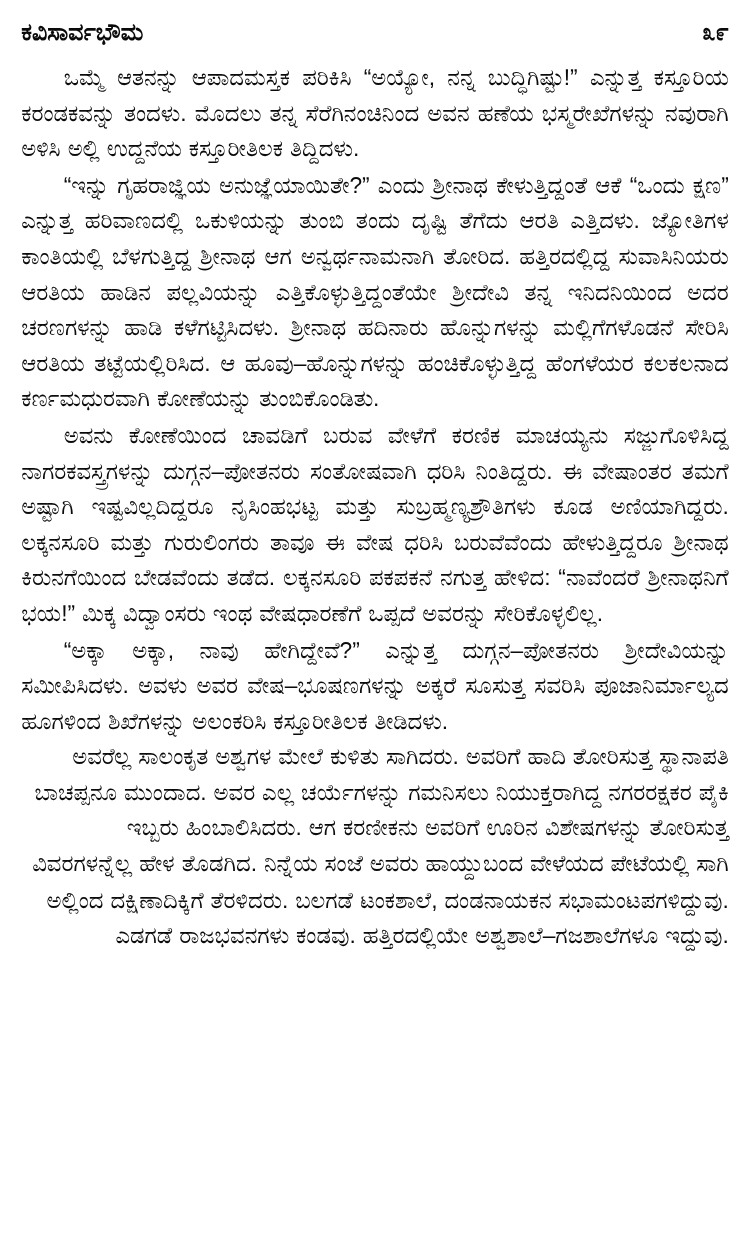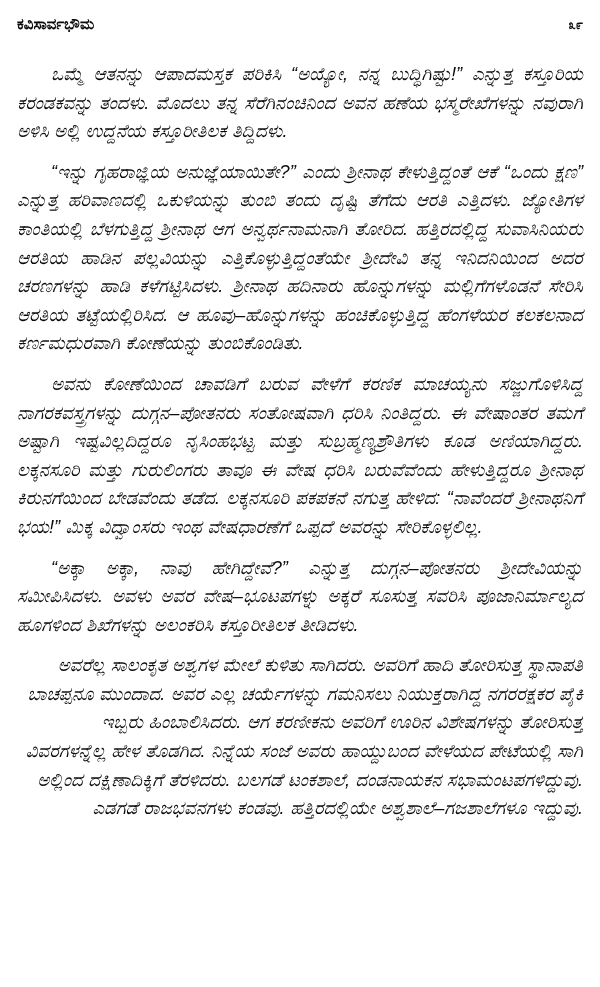--- a/index.html
+++ b/index.html
@@ -19,50 +19,49 @@
     position: absolute;
     top: 16px;
     left: 17px;
     right: 17px;
     display: flex;
     justify-content: space-between;
     align-items: baseline;
     font-family: "Liberation Serif", "DejaVu Serif", serif;
   }
   .head-title {
-    font-size: 15px;
+    font-size: 19px;
     font-weight: bold;
     letter-spacing: 0px;
     color: #0a0a0a;
     white-space: nowrap;
   }
   .head-folio {
-    font-size: 13px;
+    font-size: 19px;
     font-weight: bold;
     color: #0a0a0a;
   }
   .body-text {
     position: absolute;
     top: 48px;
     left: 17px;
     width: 566px;
     font-family: "Liberation Sans", "DejaVu Sans", sans-serif;
     font-size: 18.2px;
     line-height: 28.6px;
     color: #0b0b0b;
     text-align: justify;
     text-justify: inter-word;
     -webkit-hyphens: none;
     hyphens: none;
   }
   .body-text p {
-    margin: 12px 0 0 0;
+    margin: 0 0 0 0;
     text-indent: 34px;
     word-spacing: 0.5px;
-    font-style: italic;
   }
   .body-text p.first {
     text-indent: 34px;
   }
   .body-text p:last-child {
     text-align: right;
   }
   
   .body-text, .head-title, .head-folio {
     text-rendering: optimizeLegibility;
@@ -75,17 +74,17 @@
 
   <div class="running-head">
     <span class="head-title">ಕವಿಸಾರ್ವಭೌಮ</span>
     <span class="head-folio">೩೯</span>
   </div>
 
   <div class="body-text">
     <p class="first">ಒಮ್ಮೆ ಆತನನ್ನು ಆಪಾದಮಸ್ತಕ ಪರಿಕಿಸಿ “ಅಯ್ಯೋ, ನನ್ನ ಬುದ್ಧಿಗಿಷ್ಟು!” ಎನ್ನುತ್ತ ಕಸ್ತೂರಿಯ ಕರಂಡಕವನ್ನು ತಂದಳು. ಮೊದಲು ತನ್ನ ಸೆರೆಗಿನಂಚಿನಿಂದ ಅವನ ಹಣೆಯ ಭಸ್ಮರೇಖೆಗಳನ್ನು ನವುರಾಗಿ ಅಳಿಸಿ ಅಲ್ಲಿ ಉದ್ದನೆಯ ಕಸ್ತೂರೀತಿಲಕ ತಿದ್ದಿದಳು.</p>
     <p>“ಇನ್ನು ಗೃಹರಾಜ್ಞಿಯ ಅನುಜ್ಞೆಯಾಯಿತೇ?” ಎಂದು ಶ್ರೀನಾಥ ಕೇಳುತ್ತಿದ್ದಂತೆ ಆಕೆ “ಒಂದು ಕ್ಷಣ” ಎನ್ನುತ್ತ ಹರಿವಾಣದಲ್ಲಿ ಒಕುಳಿಯನ್ನು ತುಂಬಿ ತಂದು ದೃಷ್ಟಿ ತೆಗೆದು ಆರತಿ ಎತ್ತಿದಳು. ಜ್ಯೋತಿಗಳ ಕಾಂತಿಯಲ್ಲಿ ಬೆಳಗುತ್ತಿದ್ದ ಶ್ರೀನಾಥ ಆಗ ಅನ್ವರ್ಥನಾಮನಾಗಿ ತೋರಿದ. ಹತ್ತಿರದಲ್ಲಿದ್ದ ಸುವಾಸಿನಿಯರು ಆರತಿಯ ಹಾಡಿನ ಪಲ್ಲವಿಯನ್ನು ಎತ್ತಿಕೊಳ್ಳುತ್ತಿದ್ದಂತೆಯೇ ಶ್ರೀದೇವಿ ತನ್ನ ಇನಿದನಿಯಿಂದ ಅದರ ಚರಣಗಳನ್ನು ಹಾಡಿ ಕಳೆಗಟ್ಟಿಸಿದಳು. ಶ್ರೀನಾಥ ಹದಿನಾರು ಹೊನ್ನುಗಳನ್ನು ಮಲ್ಲಿಗೆಗಳೊಡನೆ ಸೇರಿಸಿ ಆರತಿಯ ತಟ್ಟೆಯಲ್ಲಿರಿಸಿದ. ಆ ಹೂವು–ಹೊನ್ನುಗಳನ್ನು ಹಂಚಿಕೊಳ್ಳುತ್ತಿದ್ದ ಹೆಂಗಳೆಯರ ಕಲಕಲನಾದ ಕರ್ಣಮಧುರವಾಗಿ ಕೋಣೆಯನ್ನು ತುಂಬಿಕೊಂಡಿತು.</p>
     <p>ಅವನು ಕೋಣೆಯಿಂದ ಚಾವಡಿಗೆ ಬರುವ ವೇಳೆಗೆ ಕರಣಿಕ ಮಾಚಯ್ಯನು ಸಜ್ಜುಗೊಳಿಸಿದ್ದ ನಾಗರಕವಸ್ತ್ರಗಳನ್ನು ದುಗ್ಗನ–ಪೋತನರು ಸಂತೋಷವಾಗಿ ಧರಿಸಿ ನಿಂತಿದ್ದರು. ಈ ವೇಷಾಂತರ ತಮಗೆ ಅಷ್ಟಾಗಿ ಇಷ್ಟವಿಲ್ಲದಿದ್ದರೂ ನೃಸಿಂಹಭಟ್ಟ ಮತ್ತು ಸುಬ್ರಹ್ಮಣ್ಯಶ್ರೌತಿಗಳು ಕೂಡ ಅಣಿಯಾಗಿದ್ದರು. ಲಕ್ಕನಸೂರಿ ಮತ್ತು ಗುರುಲಿಂಗರು ತಾವೂ ಈ ವೇಷ ಧರಿಸಿ ಬರುವೆವೆಂದು ಹೇಳುತ್ತಿದ್ದರೂ ಶ್ರೀನಾಥ ಕಿರುನಗೆಯಿಂದ ಬೇಡವೆಂದು ತಡೆದ. ಲಕ್ಕನಸೂರಿ ಪಕಪಕನೆ ನಗುತ್ತ ಹೇಳಿದ: “ನಾವೆಂದರೆ ಶ್ರೀನಾಥನಿಗೆ ಭಯ!” ಮಿಕ್ಕ ವಿದ್ವಾಂಸರು ಇಂಥ ವೇಷಧಾರಣೆಗೆ ಒಪ್ಪದೆ ಅವರನ್ನು ಸೇರಿಕೊಳ್ಳಲಿಲ್ಲ.</p>
-    <p>“ಅಕ್ಕಾ ಅಕ್ಕಾ, ನಾವು ಹೇಗಿದ್ದೇವೆ?” ಎನ್ನುತ್ತ ದುಗ್ಗನ–ಪೋತನರು ಶ್ರೀದೇವಿಯನ್ನು ಸಮೀಪಿಸಿದಳು. ಅವಳು ಅವರ ವೇಷ–ಭೂಟಪಗಳ್ನು ಅಕ್ಕರೆ ಸೂಸುತ್ತ ಸವರಿಸಿ ಪೂಜಾನಿರ್ಮಾಲ್ಯದ ಹೂಗಳಿಂದ ಶಿಖೆಗಳನ್ನು ಅಲಂಕರಿಸಿ ಕಸ್ತೂರೀತಿಲಕ ತೀಡಿದಳು.</p>
+    <p>“ಅಕ್ಕಾ ಅಕ್ಕಾ, ನಾವು ಹೇಗಿದ್ದೇವೆ?” ಎನ್ನುತ್ತ ದುಗ್ಗನ–ಪೋತನರು ಶ್ರೀದೇವಿಯನ್ನು ಸಮೀಪಿಸಿದಳು. ಅವಳು ಅವರ ವೇಷ–ಭೂಷಣಗಳನ್ನು ಅಕ್ಕರೆ ಸೂಸುತ್ತ ಸವರಿಸಿ ಪೂಜಾನಿರ್ಮಾಲ್ಯದ ಹೂಗಳಿಂದ ಶಿಖೆಗಳನ್ನು ಅಲಂಕರಿಸಿ ಕಸ್ತೂರೀತಿಲಕ ತೀಡಿದಳು.</p>
     <p>ಅವರೆಲ್ಲ ಸಾಲಂಕೃತ ಅಶ್ವಗಳ ಮೇಲೆ ಕುಳಿತು ಸಾಗಿದರು. ಅವರಿಗೆ ಹಾದಿ ತೋರಿಸುತ್ತ ಸ್ಥಾನಾಪತಿ ಬಾಚಪ್ಪನೂ ಮುಂದಾದ. ಅವರ ಎಲ್ಲ ಚರ್ಯೆಗಳನ್ನು ಗಮನಿಸಲು ನಿಯುಕ್ತರಾಗಿದ್ದ ನಗರರಕ್ಷಕರ ಪೈಕಿ ಇಬ್ಬರು ಹಿಂಬಾಲಿಸಿದರು. ಆಗ ಕರಣೀಕನು ಅವರಿಗೆ ಊರಿನ ವಿಶೇಷಗಳನ್ನು ತೋರಿಸುತ್ತ ವಿವರಗಳನ್ನೆಲ್ಲ ಹೇಳ ತೊಡಗಿದ. ನಿನ್ನೆಯ ಸಂಜೆ ಅವರು ಹಾಯ್ದುಬಂದ ವೇಳೆಯದ ಪೇಟೆಯಲ್ಲಿ ಸಾಗಿ ಅಲ್ಲಿಂದ ದಕ್ಷಿಣಾದಿಕ್ಕಿಗೆ ತೆರಳಿದರು. ಬಲಗಡೆ ಟಂಕಶಾಲೆ, ದಂಡನಾಯಕನ ಸಭಾಮಂಟಪಗಳಿದ್ದುವು. ಎಡಗಡೆ ರಾಜಭವನಗಳು ಕಂಡವು. ಹತ್ತಿರದಲ್ಲಿಯೇ ಅಶ್ವಶಾಲೆ–ಗಜಶಾಲೆಗಳೂ ಇದ್ದುವು.</p>
   </div>
 
 </div>
 
 </body></html>

